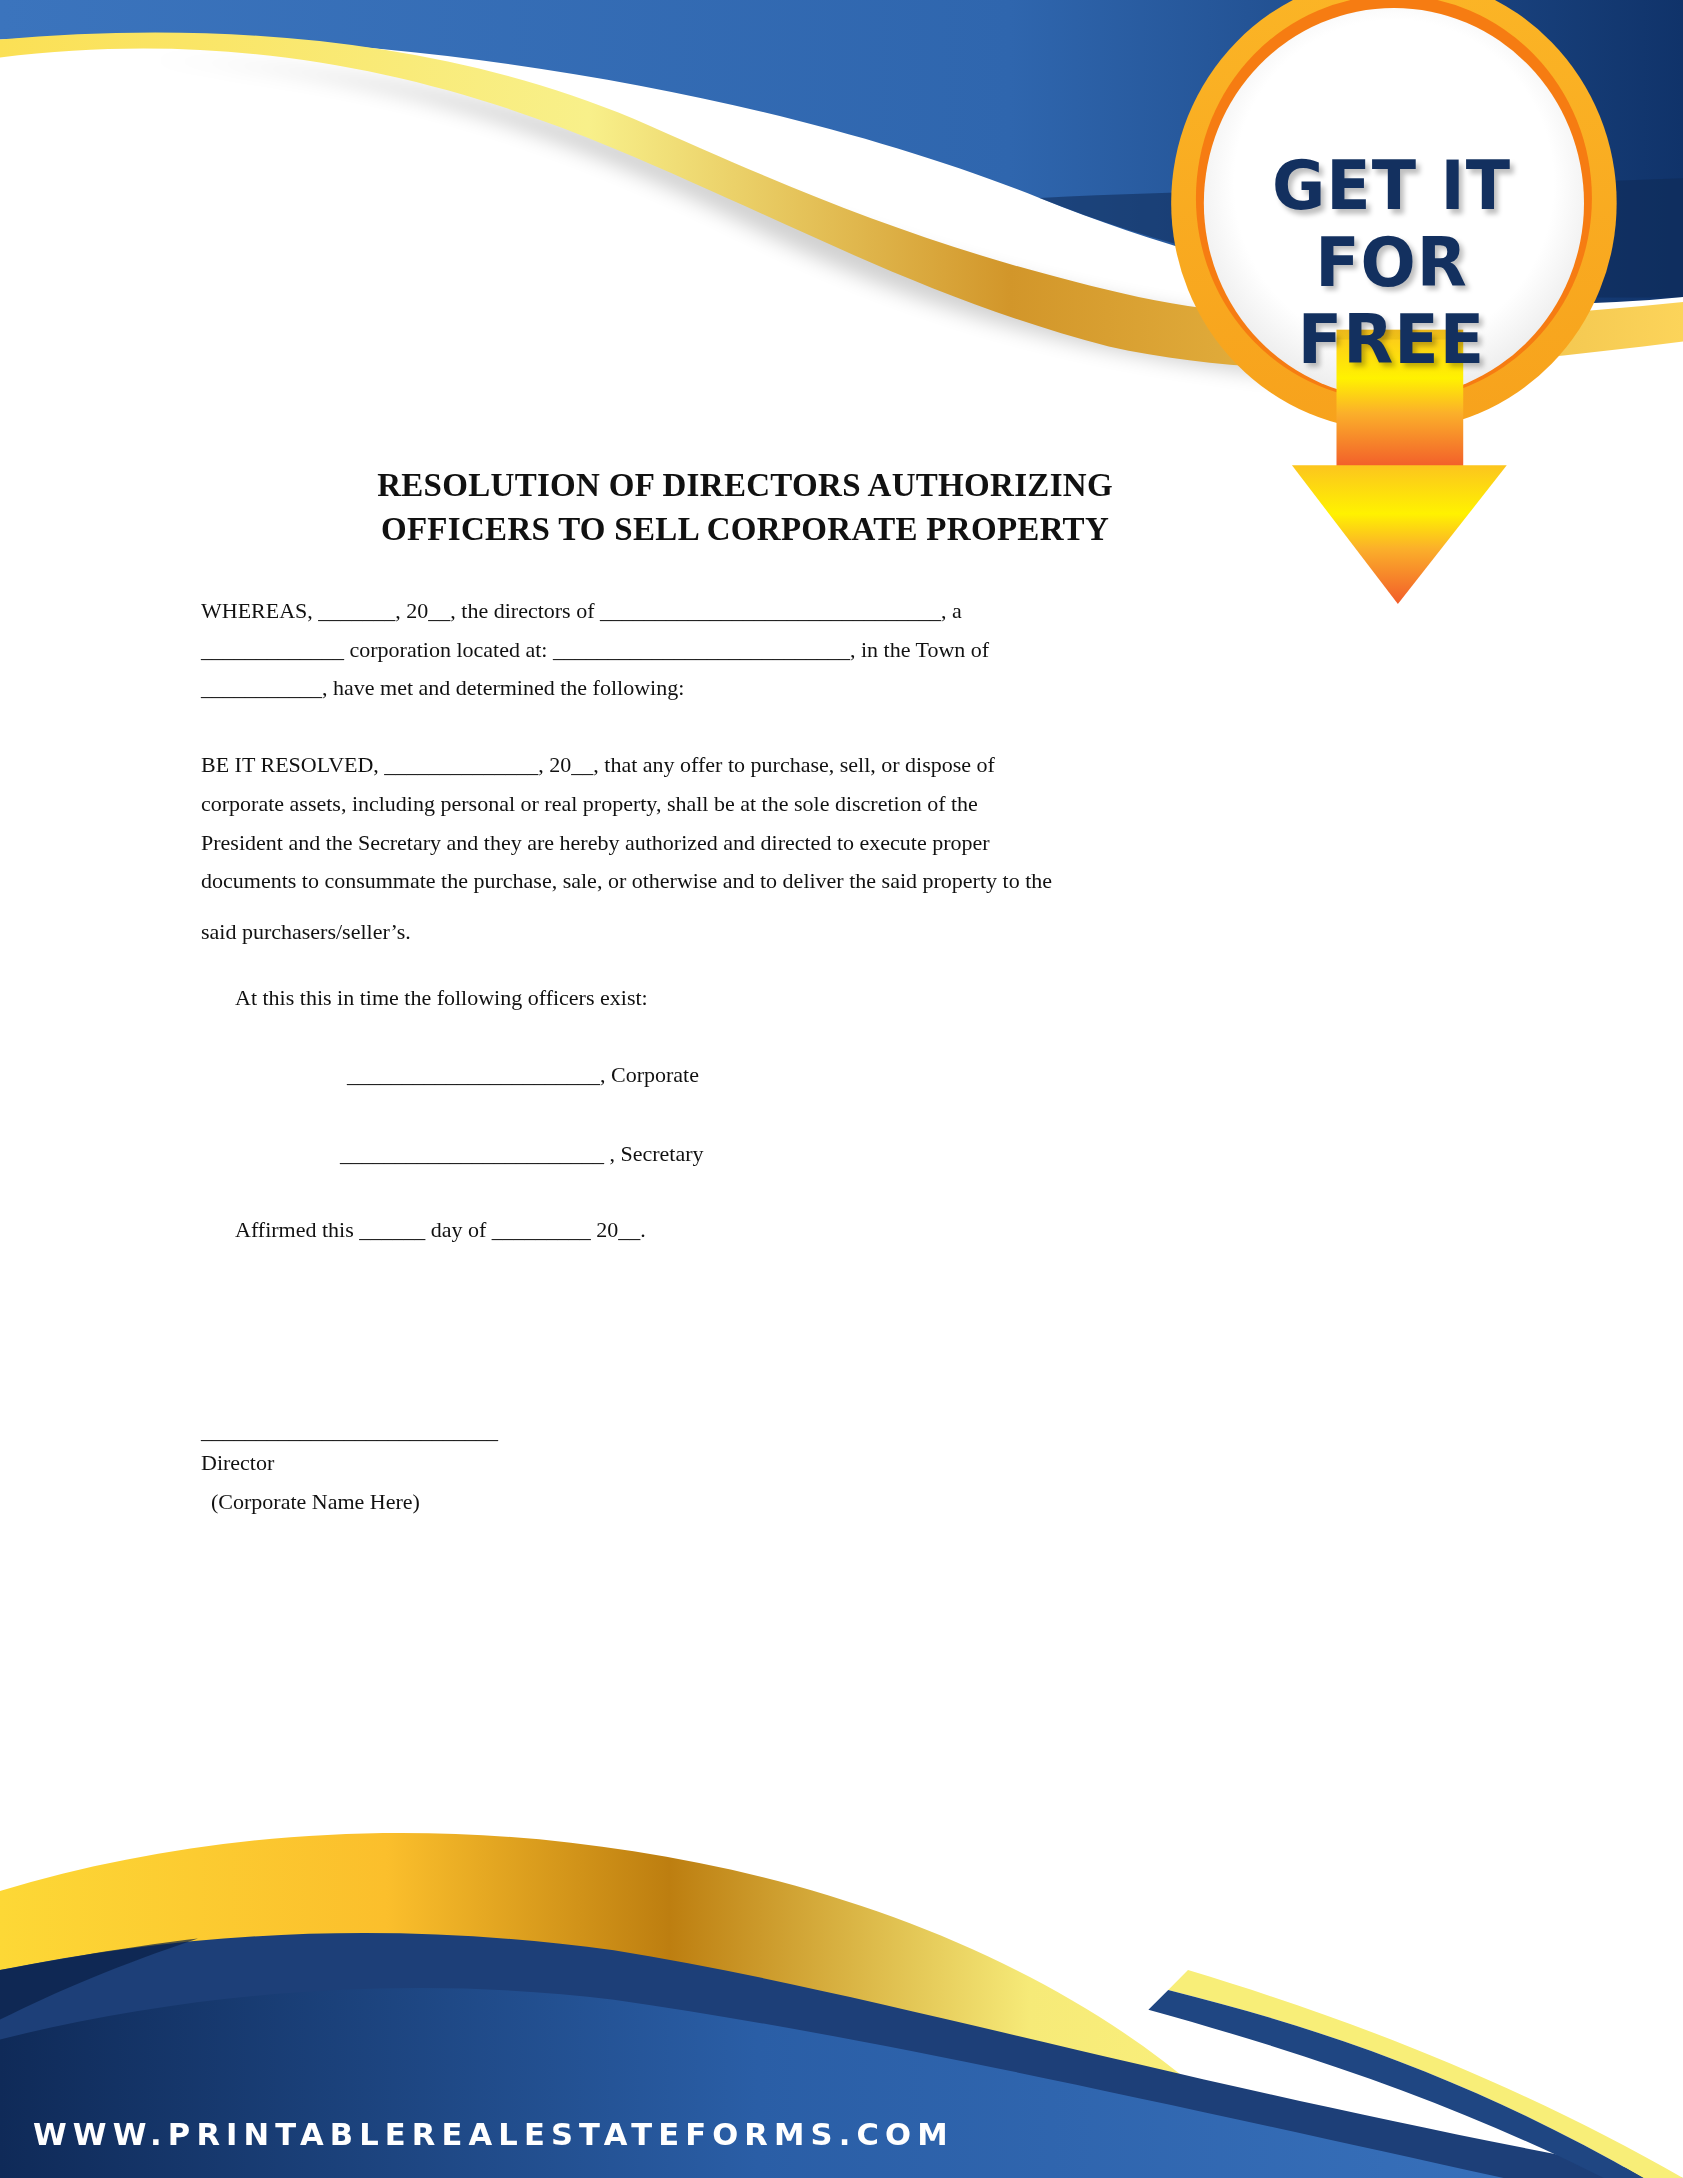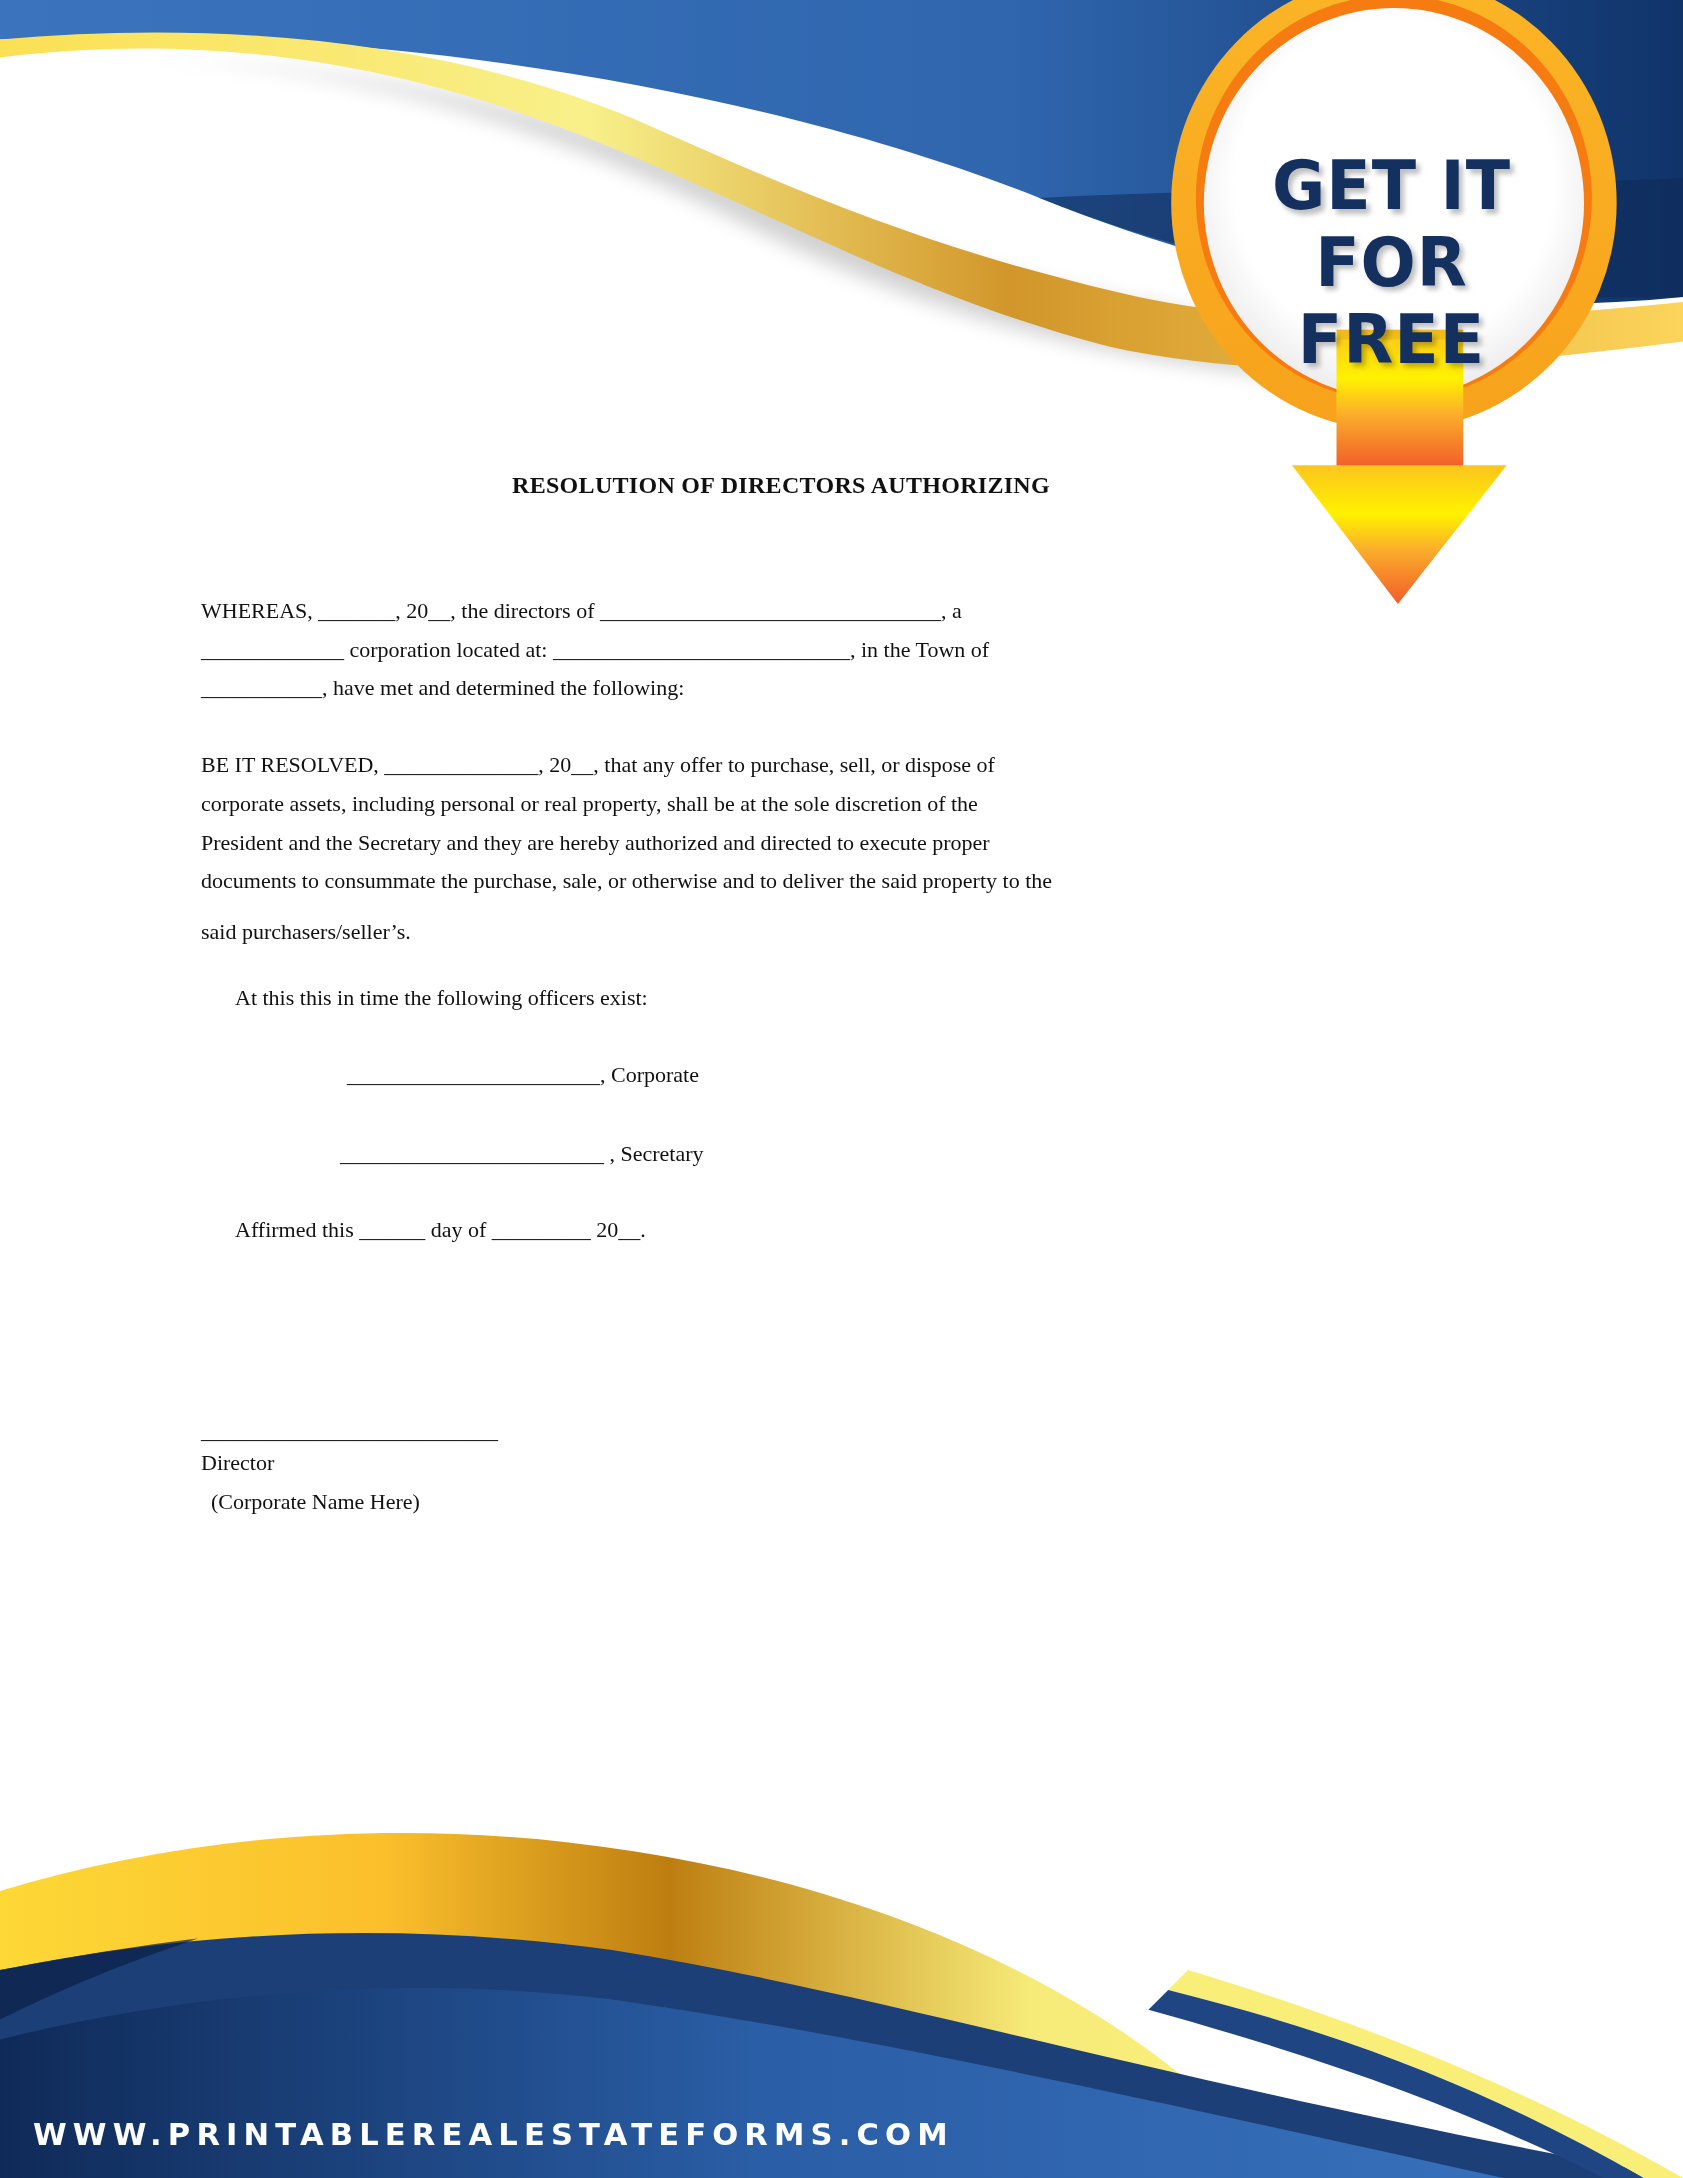--- a/index.html
+++ b/index.html
@@ -1,19 +1,19 @@
 <!DOCTYPE html>
 <html><head>
 <meta charset="utf-8">
 <style>
   html, body { margin: 0; padding: 0; }
   body { width: 1683px; height: 2178px; position: relative; overflow: hidden; background: #ffffff; font-family: "Liberation Serif", "DejaVu Serif", serif; color: #111; }
   .bg { position: absolute; left: 0; top: 0; width: 1683px; height: 2178px; }
   .line { position: absolute; left: 201px; font-size: 22px; line-height: 39px; white-space: pre; color: #111; }
-  .title { position: absolute; left: 0; width: 1490px; text-align: center; font-weight: bold; font-size: 24px; line-height: 44px; letter-spacing: 0.3px; color: #111; padding-left: 36px; }
+  .title { position: absolute; left: 0; width: 1490px; text-align: center; font-weight: bold; font-size: 33px; line-height: 44px; letter-spacing: 0.3px; color: #111; }
   .title span { display: block; }
   .badge-text { position: absolute; left: 1218px; width: 347px; text-align: center; font-family: "DejaVu Sans", sans-serif; font-weight: bold; color: #13305f; font-size: 65px; line-height: 73px; letter-spacing: 1px; text-shadow: 4px 4px 5px rgba(0,0,0,0.25); transform: scaleY(1.05); }
   .footer-url { position: absolute; left: 42px; top: 2117px; font-family: "DejaVu Sans", sans-serif; font-weight: bold; font-size: 30px; letter-spacing: 6px; color: #ffffff; transform: scaleX(1.02); }
 </style>
 </head>
 <body>
 
 <svg class="bg" viewBox="0 0 1700 2200" xmlns="http://www.w3.org/2000/svg">
   <defs>
     <linearGradient id="topBlue" x1="0" y1="0" x2="1" y2="0">
@@ -89,20 +89,21 @@
 </svg>
 
 <div class="badge-text" style="top:153px;">
   <span style="display:block;">GET IT</span>
   <span style="display:block;">FOR FREE</span>
 </div>
 <span style="position:absolute;left:1292px;top:330px;width:215px;height:274px;"></span>
 
 <div class="title" style="top:463px;">
   <span>RESOLUTION OF DIRECTORS AUTHORIZING</span>
+  <span>OFFICERS TO SELL CORPORATE PROPERTY</span>
 </div>
 
 <div>
   <div class="line" style="top:591px;">WHEREAS, _______, 20__, the directors of _______________________________, a</div>
   <div class="line" style="top:630px;">_____________ corporation located at: ___________________________, in the Town of</div>
   <div class="line" style="top:668px;">___________, have met and determined the following:</div>
 </div>
 
 <div>
   <div class="line" style="top:745px;">BE IT RESOLVED, ______________, 20__, that any offer to purchase, sell, or dispose of</div>

